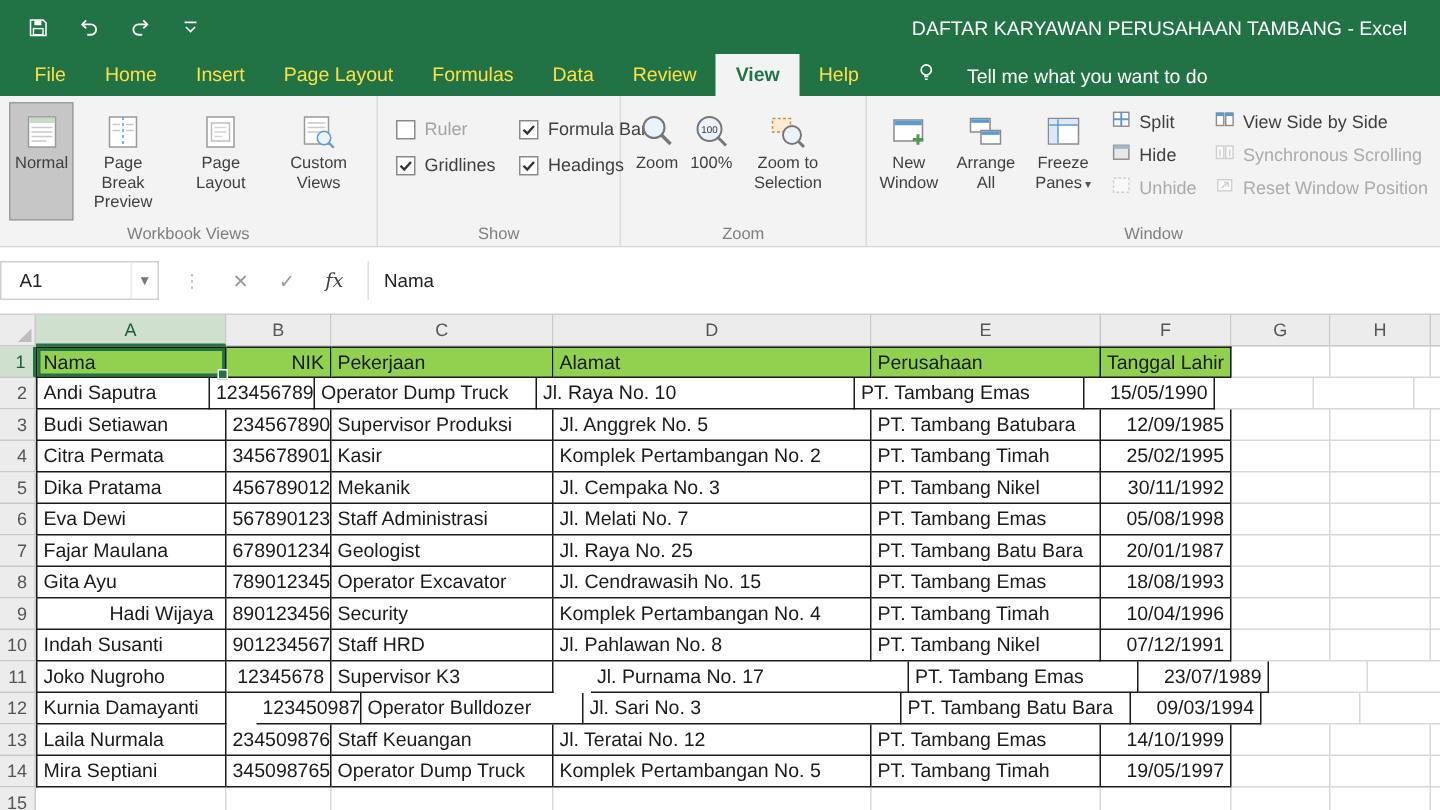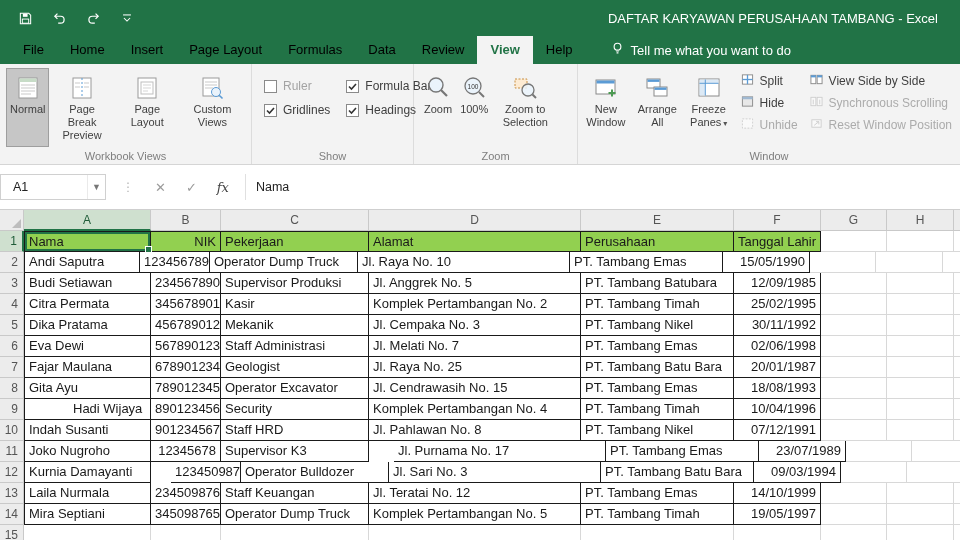--- a/index.html
+++ b/index.html
@@ -16,23 +16,23 @@
 
   
   .titlebar{height:36px;background:var(--accent);display:flex;align-items:center;color:#fff}
   .qat{display:flex;align-items:center;gap:16px;padding-left:16px}
   .qbtn{width:18px;height:18px;display:flex;align-items:center;justify-content:center;cursor:pointer}
   .win-title{margin-left:auto;padding-right:22px;font-size:13px;white-space:nowrap}
 
   
   .tabs-row{height:28px;background:var(--accent);display:flex;align-items:stretch;padding-left:10px}
   .tabs{display:flex}
-  .tab{padding:0 13px;line-height:28px;font-size:13px;color:#000000;cursor:pointer;white-space:nowrap}
+  .tab{padding:0 13px;line-height:28px;font-size:13px;color:#fde047;cursor:pointer;white-space:nowrap}
   .tab.active{background:var(--ribbon-bg);color:var(--accent);font-weight:bold}
-  .tellme{display:flex;align-items:center;gap:6px;color:#fff;font-size:13px;margin-left:24px;white-space:nowrap}
+  .tellme{display:flex;align-items:center;gap:20px;color:#fff;font-size:13px;margin-left:24px;white-space:nowrap}
 
   
   .ribbon{height:101px;background:var(--ribbon-bg);border-bottom:1px solid #D5D5D5;display:flex;overflow:hidden}
   .rgroup{position:relative;border-right:1px solid #DCDCDC;height:100%;padding:3px 2px 16px 2px;flex-shrink:0}
   .rgroup.last{flex:1;border-right:none}
   .glabel{position:absolute;bottom:2px;left:0;right:0;text-align:center;font-size:11px;color:#7E7E7E;white-space:nowrap}
   .gbody{display:flex;height:100%}
   .big-btn{display:flex;flex-direction:column;align-items:center;font-size:11px;color:#3F3F3F;text-align:center;padding:4px 3px 2px;border:1px solid transparent;line-height:1.2;cursor:pointer}
   .big-btn .bicon{height:30px;display:flex;align-items:center;justify-content:center}
   .big-btn.selected{background:#C6C6C6;border-color:#9E9E9E}
@@ -431,21 +431,21 @@
         <div class="cell" style="width: 67px;"></div>
         <div class="cell" style="width: 40px;"></div>
       </div>
       <div class="grow">
         <div class="row-h">6</div>
         <div class="cell tb c0" style="width: 127px;">Eva Dewi</div>
         <div class="cell tb right" style="width: 70px;">567890123</div>
         <div class="cell tb" style="width: 148px;">Staff Administrasi</div>
         <div class="cell tb" style="width: 212px;">Jl. Melati No. 7</div>
         <div class="cell tb" style="width: 153px;">PT. Tambang Emas</div>
-        <div class="cell tb right" style="width: 87px;">02/06/1998</div>
+        <div class="cell tb right" style="width: 87px;">05/08/1998</div>
         <div class="cell" style="width: 66px;"></div>
         <div class="cell" style="width: 67px;"></div>
         <div class="cell" style="width: 40px;"></div>
       </div>
       <div class="grow">
         <div class="row-h">7</div>
         <div class="cell tb c0" style="width: 127px;">Fajar Maulana</div>
         <div class="cell tb right" style="width: 70px;">678901234</div>
         <div class="cell tb" style="width: 148px;">Geologist</div>
         <div class="cell tb" style="width: 212px;">Jl. Raya No. 25</div>

